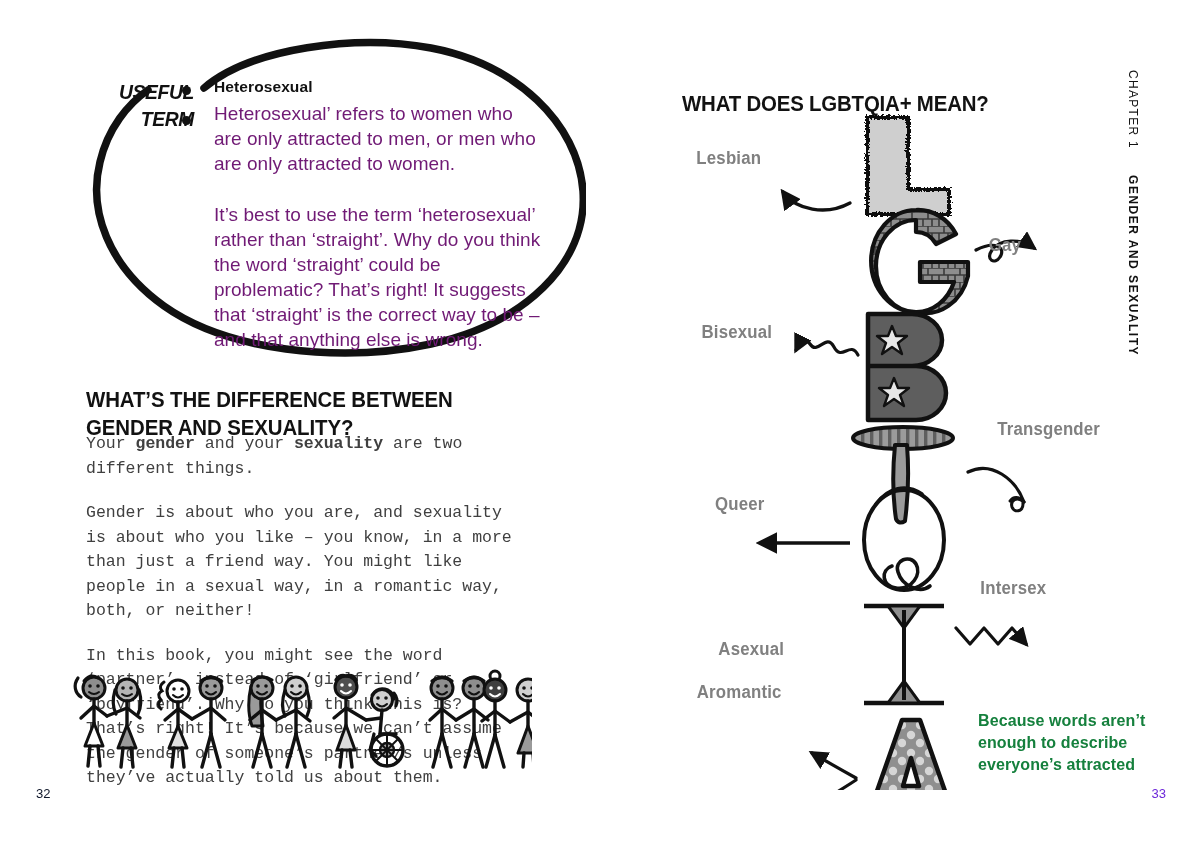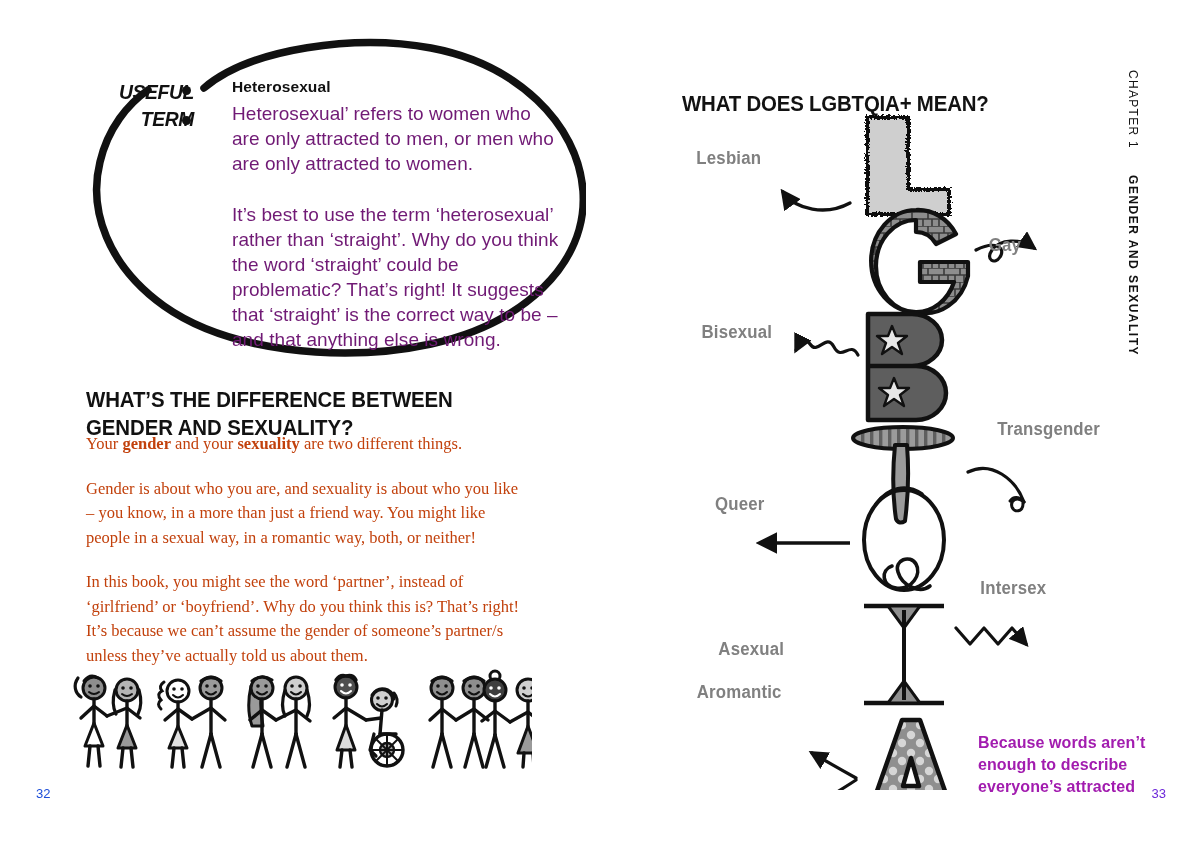--- a/index.html
+++ b/index.html
@@ -24,49 +24,49 @@
     letter-spacing:-0.4px;
     transform:scaleX(.92);transform-origin:right center;
     color:#111;
   }
   .callout-bullet{
     position:absolute;width:9px;height:9px;border-radius:50%;background:#111;
   }
   #bullet-1{left:96px;top:58px;}
   #bullet-2{left:96px;top:88px;}
   #callout-body{
-    position:absolute;left:128px;top:48px;width:330px;margin-left:18px;
+    position:absolute;left:128px;top:48px;width:330px;
   }
   #callout-term{
     font-weight:bold;font-size:15.5px;line-height:22px;letter-spacing:.1px;color:#111;
   }
   .callout-para{
     font-size:19px;line-height:25px;color:#701a75;letter-spacing:.05px;
     margin-top:3px;
   }
   .callout-para.spaced{margin-top:26px;}
 
   #left-heading{
     position:absolute;left:86px;top:368px;width:420px;
     font-weight:bold;font-size:21.5px;line-height:28px;
     letter-spacing:-.1px;color:#121212;
     transform:scaleX(.95);transform-origin:left top;
   }
   #left-body{position:absolute;left:86px;top:432px;width:440px;}
   .serif-para{
-    font-family:Liberation Serif, serif;
-    font-size:16.5px;line-height:24.5px;color:#c2410c;
+    font-family:Liberation Mono, monospace;
+    font-size:16.5px;line-height:24.5px;color:#404040;
     margin:0 0 20px 0;
   }
   .serif-para b{font-weight:bold;}
 
   #couples-row{position:absolute;left:72px;top:668px;width:460px;height:115px;}
 
   #page-num-left{
-    position:absolute;left:36px;top:786px;font-size:13px;color:#1d4ed8;
+    position:absolute;left:36px;top:786px;font-size:13px;color:#0f172a;
     font-family:"Liberation Sans", sans-serif;
   }
 
   
   #right-page{position:absolute;left:600px;top:0;width:601px;height:668px;}
 
   #right-heading{
     position:absolute;left:82px;top:74px;
     font-weight:bold;font-size:21.5px;letter-spacing:-.2px;color:#121212;
     transform:scaleX(.95);transform-origin:left top;
@@ -76,21 +76,21 @@
 
   .term-label{
     position:absolute;
     font-weight:bold;font-size:17.5px;letter-spacing:.2px;
     color:#808080;white-space:nowrap;
     transform:scaleX(.96);
   }
   .plus-caption{
     position:absolute;
     font-weight:bold;font-size:16px;line-height:22px;letter-spacing:.1px;
-    color:#a21caf;width:215px;margin-top:22px;
+    color:#15803d;width:215px;
   }
 
   #page-num-right{
     position:absolute;right:35px;top:786px;font-size:13px;color:#6d28d9;
   }
 
   
   #chapter-rail{
     position:absolute;left:1146px;top:70px;height:330px;width:26px;
   }

